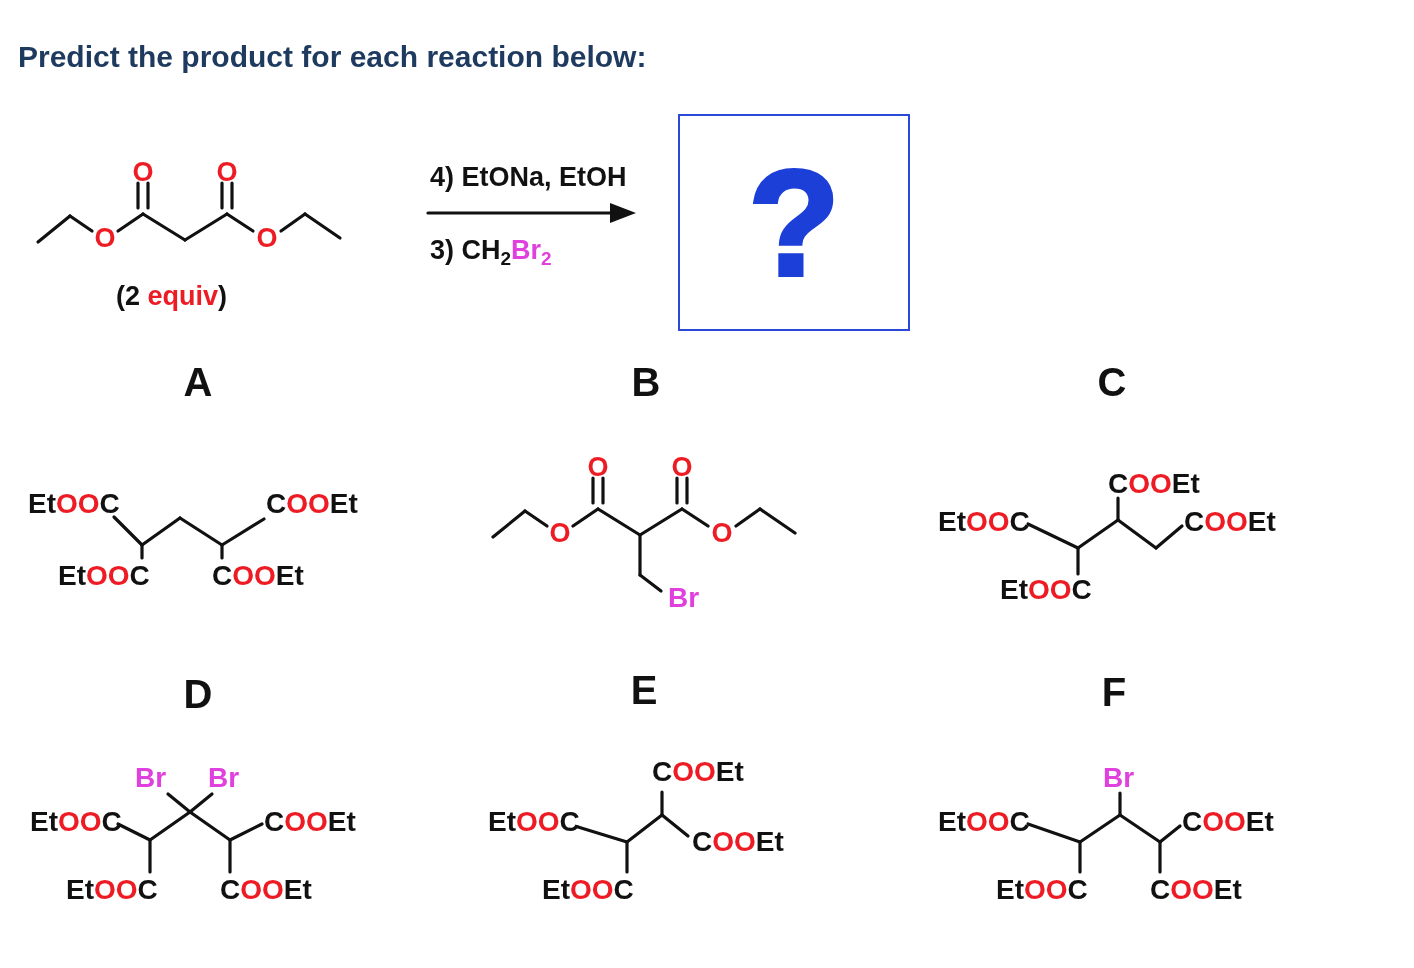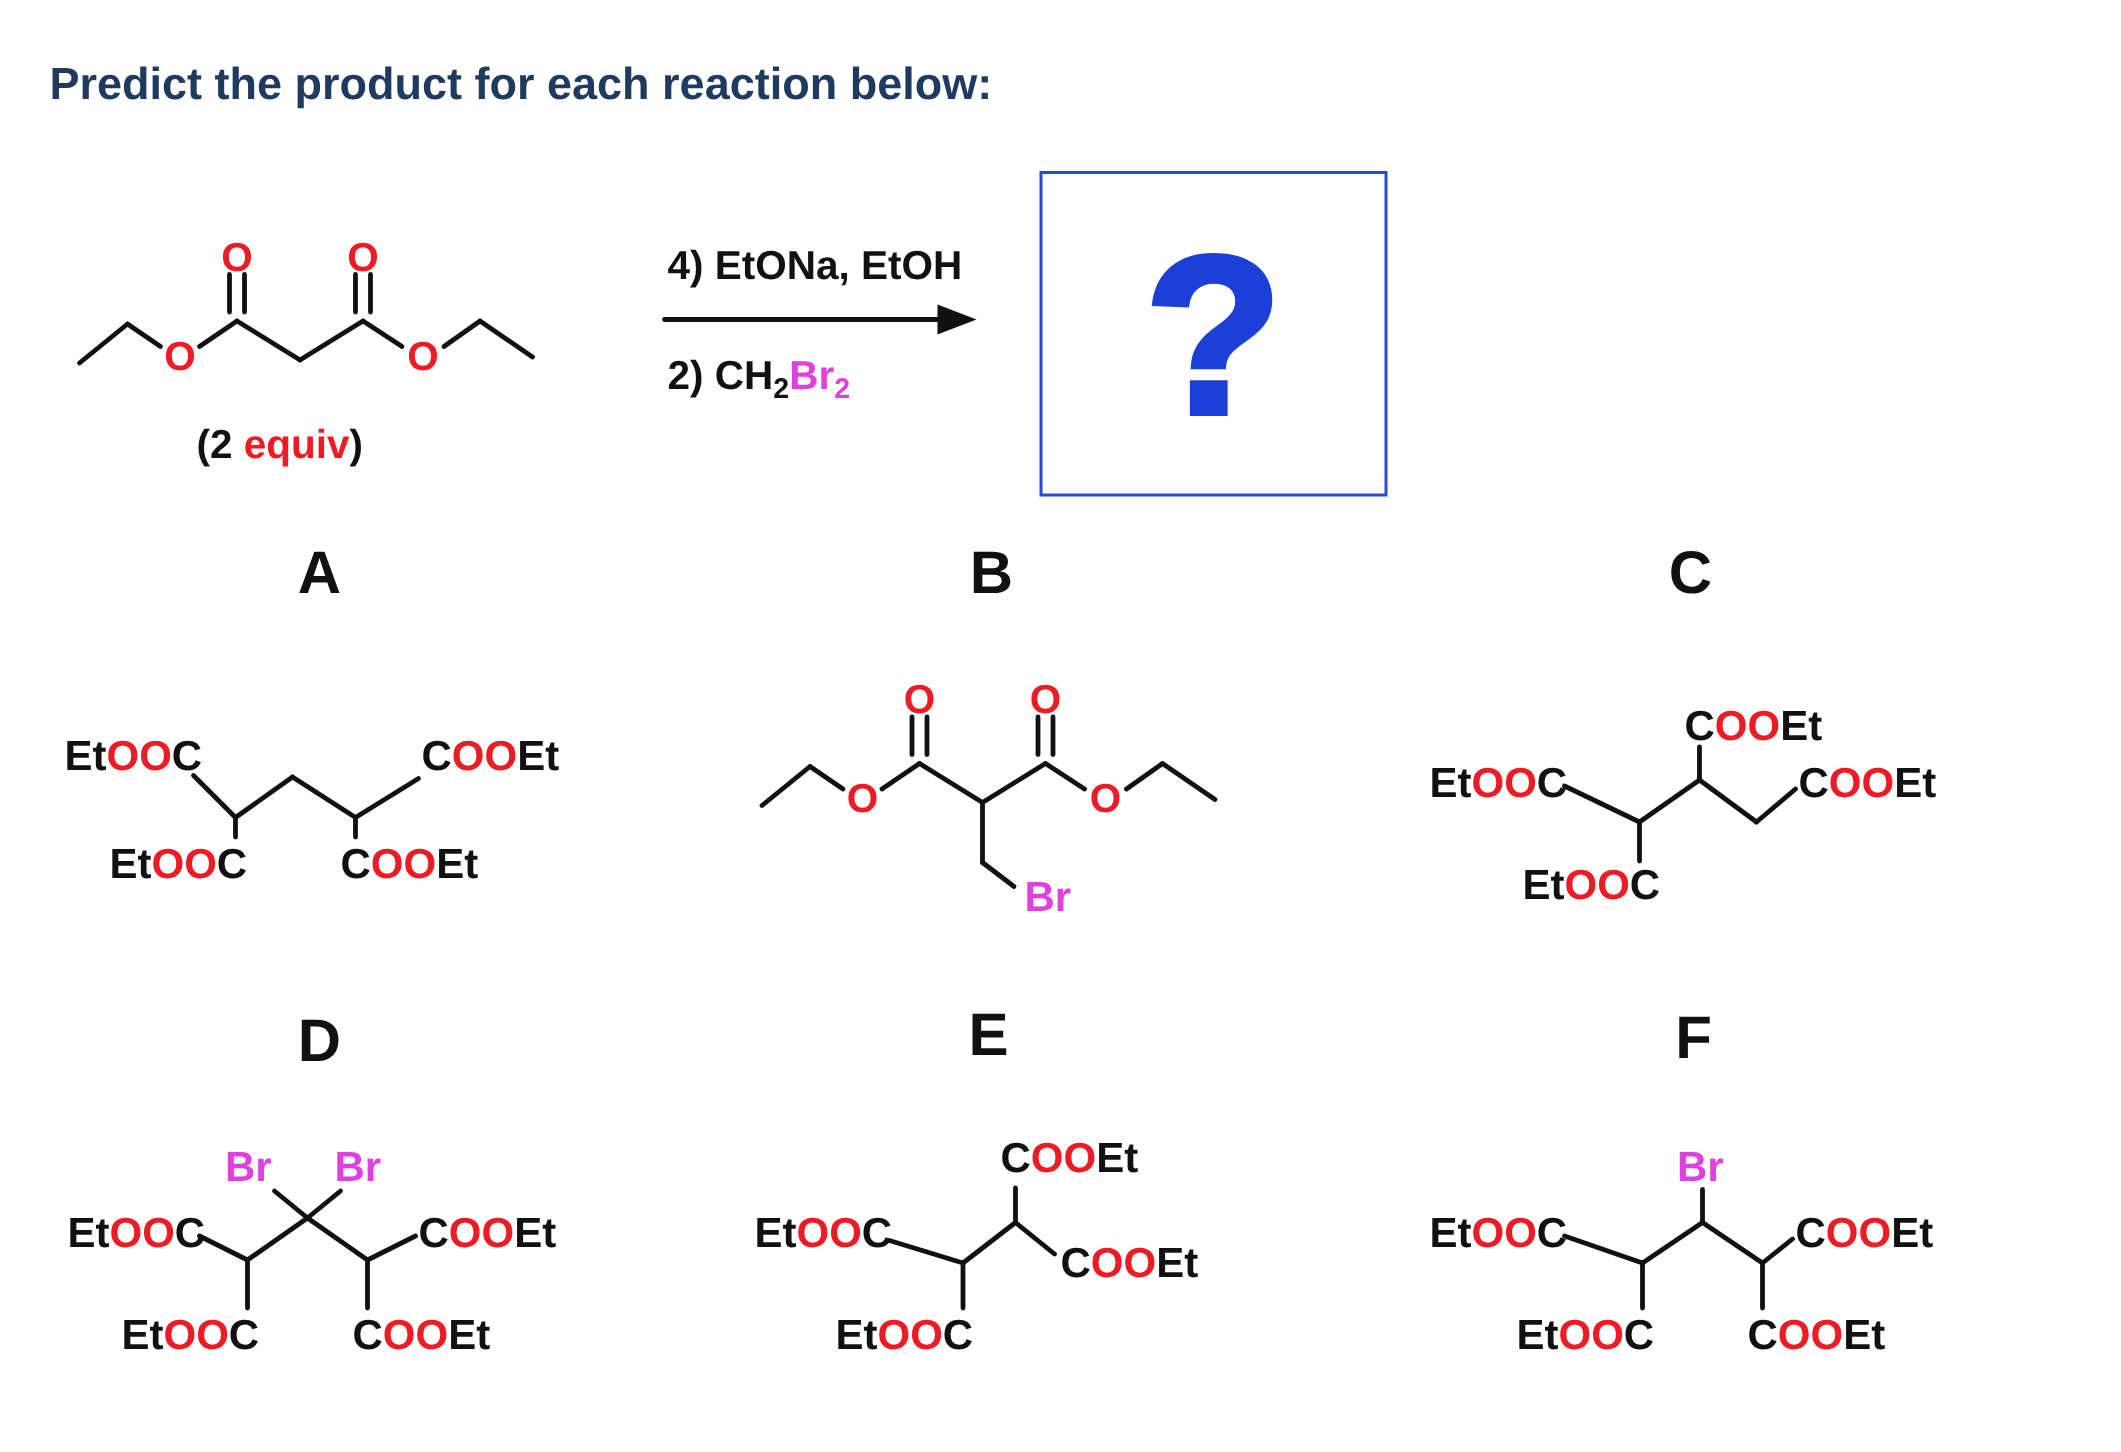--- a/index.html
+++ b/index.html
@@ -1,18 +1,18 @@
 <!DOCTYPE html>
 <html><head>
 <meta charset="utf-8">
 <style>
   * { margin:0; padding:0; box-sizing:border-box; }
   html,body { width:1414px; height:968px; background:#ffffff; overflow:hidden;
               font-family:"Liberation Sans", sans-serif; }
-  .page { position:absolute; left:15px; top:0; width:1170px; height:968px; }
+  .page { position:absolute; left:0; top:0; width:1170px; height:968px; }
   .abs { position:absolute; }
 
   .title { font-size:30px; font-weight:bold; color:#1e3a5f; white-space:nowrap; }
 
   .ester { font-size:28px; font-weight:bold; color:#111; white-space:nowrap; line-height:1; }
   .ester i { font-style:normal; }
   .ester .red { color:#ed1c24; }
 
   .atom-o { font-size:27px; font-weight:bold; color:#ed1c24; line-height:1;
             transform:translate(-50%,-50%); }
@@ -69,21 +69,21 @@
     <span class="abs atom-o" style="left:267px; top:238px">O</span>
 
     <span class="abs equiv" style="left:116px; top:281px"><i style="font-style:normal">(2 </i><i style="font-style:normal" class="red-txt">equiv</i><i style="font-style:normal">)</i></span>
 
     
     <span class="abs cond" style="left:430px; top:163px">4) EtONa, EtOH</span>
     <svg class="bonds arrow" style="left:428px; top:196px" width="212" height="34" viewBox="0 0 212 34">
       <line x1="0" y1="17" x2="184" y2="17"></line>
       <polygon points="182,7 182,27 208,17"></polygon>
     </svg>
-    <span class="abs cond" style="left:430px; top:236px"><i style="font-style:normal">2) CH</i><sub>2</sub><i style="font-style:normal" class="magenta">Br</i><sub class="magenta">2</sub></span>
+    <span class="abs cond" style="left:430px; top:236px"><i style="font-style:normal">3) CH</i><sub>2</sub><i style="font-style:normal" class="magenta">Br</i><sub class="magenta">2</sub></span>
 
     
     <div class="abs qbox" style="left:678px; top:114px; width:232px; height:217px">
       <span class="qmark">?</span>
     </div>
   </div>
 
   
   <div style="display:contents">
     <span class="abs opt-letter" style="left:198px; top:362px">A</span>

